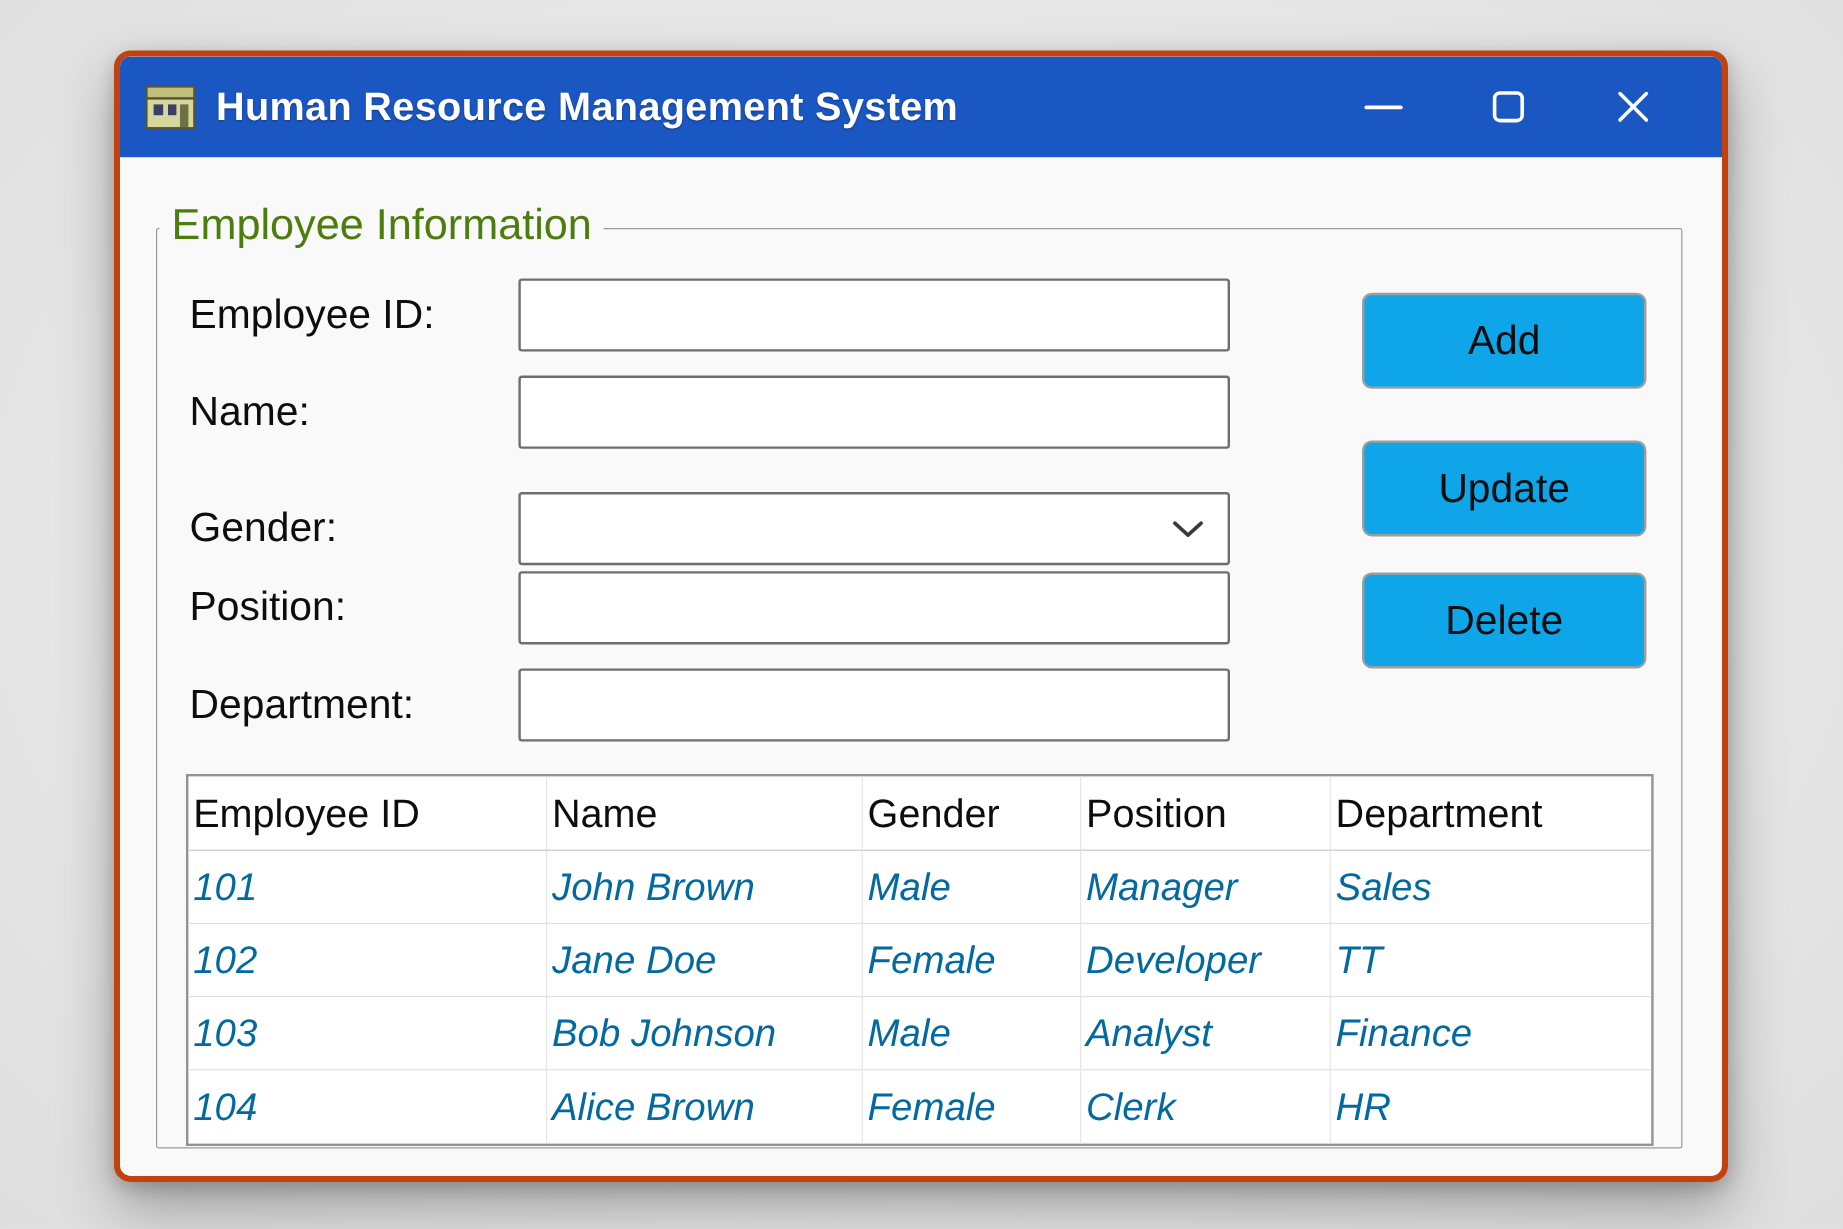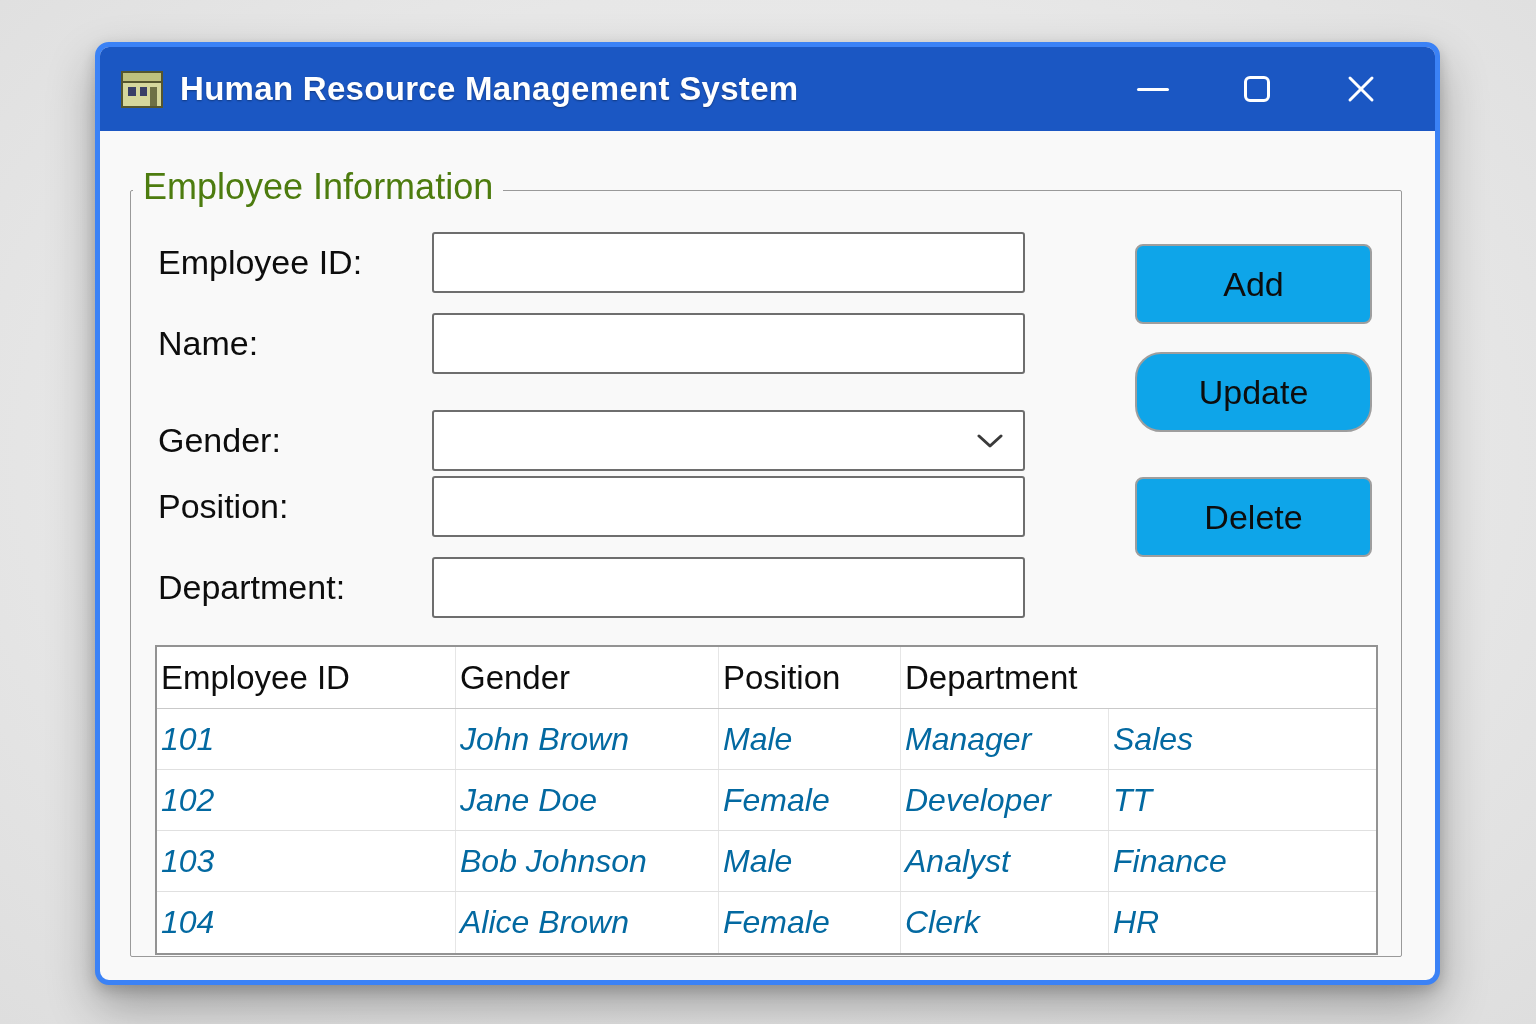--- a/index.html
+++ b/index.html
@@ -7,21 +7,21 @@
     width: 1536px; height: 1024px;
     font-family: "Liberation Sans", "DejaVu Sans", sans-serif;
     background: radial-gradient(ellipse at 50% 45%, #eeeeee 0%, #e7e7e7 60%, #dedede 100%);
     overflow: hidden;
     color: #111;
   }
   .window {
     position: absolute; left: 95px; top: 42px;
     width: 1345px; height: 943px;
     background: #f9f9f9;
-    border: 5px solid #3b82f6;
+    border: 5px solid #c2410c;
     border-radius: 14px;
     box-shadow: 0 22px 48px rgba(0,0,0,0.30), 0 5px 14px rgba(0,0,0,0.18);
     overflow: hidden;
   }
   .titlebar {
     position: absolute; left: 0; top: 0; right: 0; height: 84px;
     background: #1b57c3;
     display: flex; align-items: center;
     padding: 0 22px 0 20px;
   }
@@ -75,21 +75,21 @@
   .row4 { top: 429px; } .row5 { top: 510px; }
 
   .btn {
     position: absolute; left: 1035px; width: 237px; height: 80px;
     background: #0ea5e9;
     border: 2px solid #9e9e9e; border-radius: 8px;
     font-size: 34px; font-family: inherit; color: #0d0d0d;
     display: flex; align-items: center; justify-content: center;
     cursor: pointer;
   }
-  .btn-add { top: 197px; } .btn-update { top: 305px; border-radius: 26px; } .btn-delete { top: 430px; }
+  .btn-add { top: 197px; } .btn-update { top: 320px; } .btn-delete { top: 430px; }
 
   .table {
     position: absolute; left: 55px; top: 598px;
     width: 1223px;
     background: #ffffff;
     border: 2px solid #939393;
   }
   .theader, .trow {
     display: grid;
     grid-template-columns: 298px 263px 182px 208px 268px;
@@ -159,20 +159,21 @@
   <div class="field-label row5">Department:</div>
   <input class="text-input row5" type="text" value="" style="">
 
   <button class="btn btn-add">Add</button>
   <button class="btn btn-update">Update</button>
   <button class="btn btn-delete">Delete</button>
 
   <div class="table">
     <div class="theader">
       <div class="thcell">Employee ID</div>
+      <div class="thcell">Name</div>
       <div class="thcell">Gender</div>
       <div class="thcell">Position</div>
       <div class="thcell">Department</div>
     </div>
     <div>
         <div class="trow">
           <div class="tcell">101</div>
           <div class="tcell">John Brown</div>
           <div class="tcell">Male</div>
           <div class="tcell">Manager</div>

